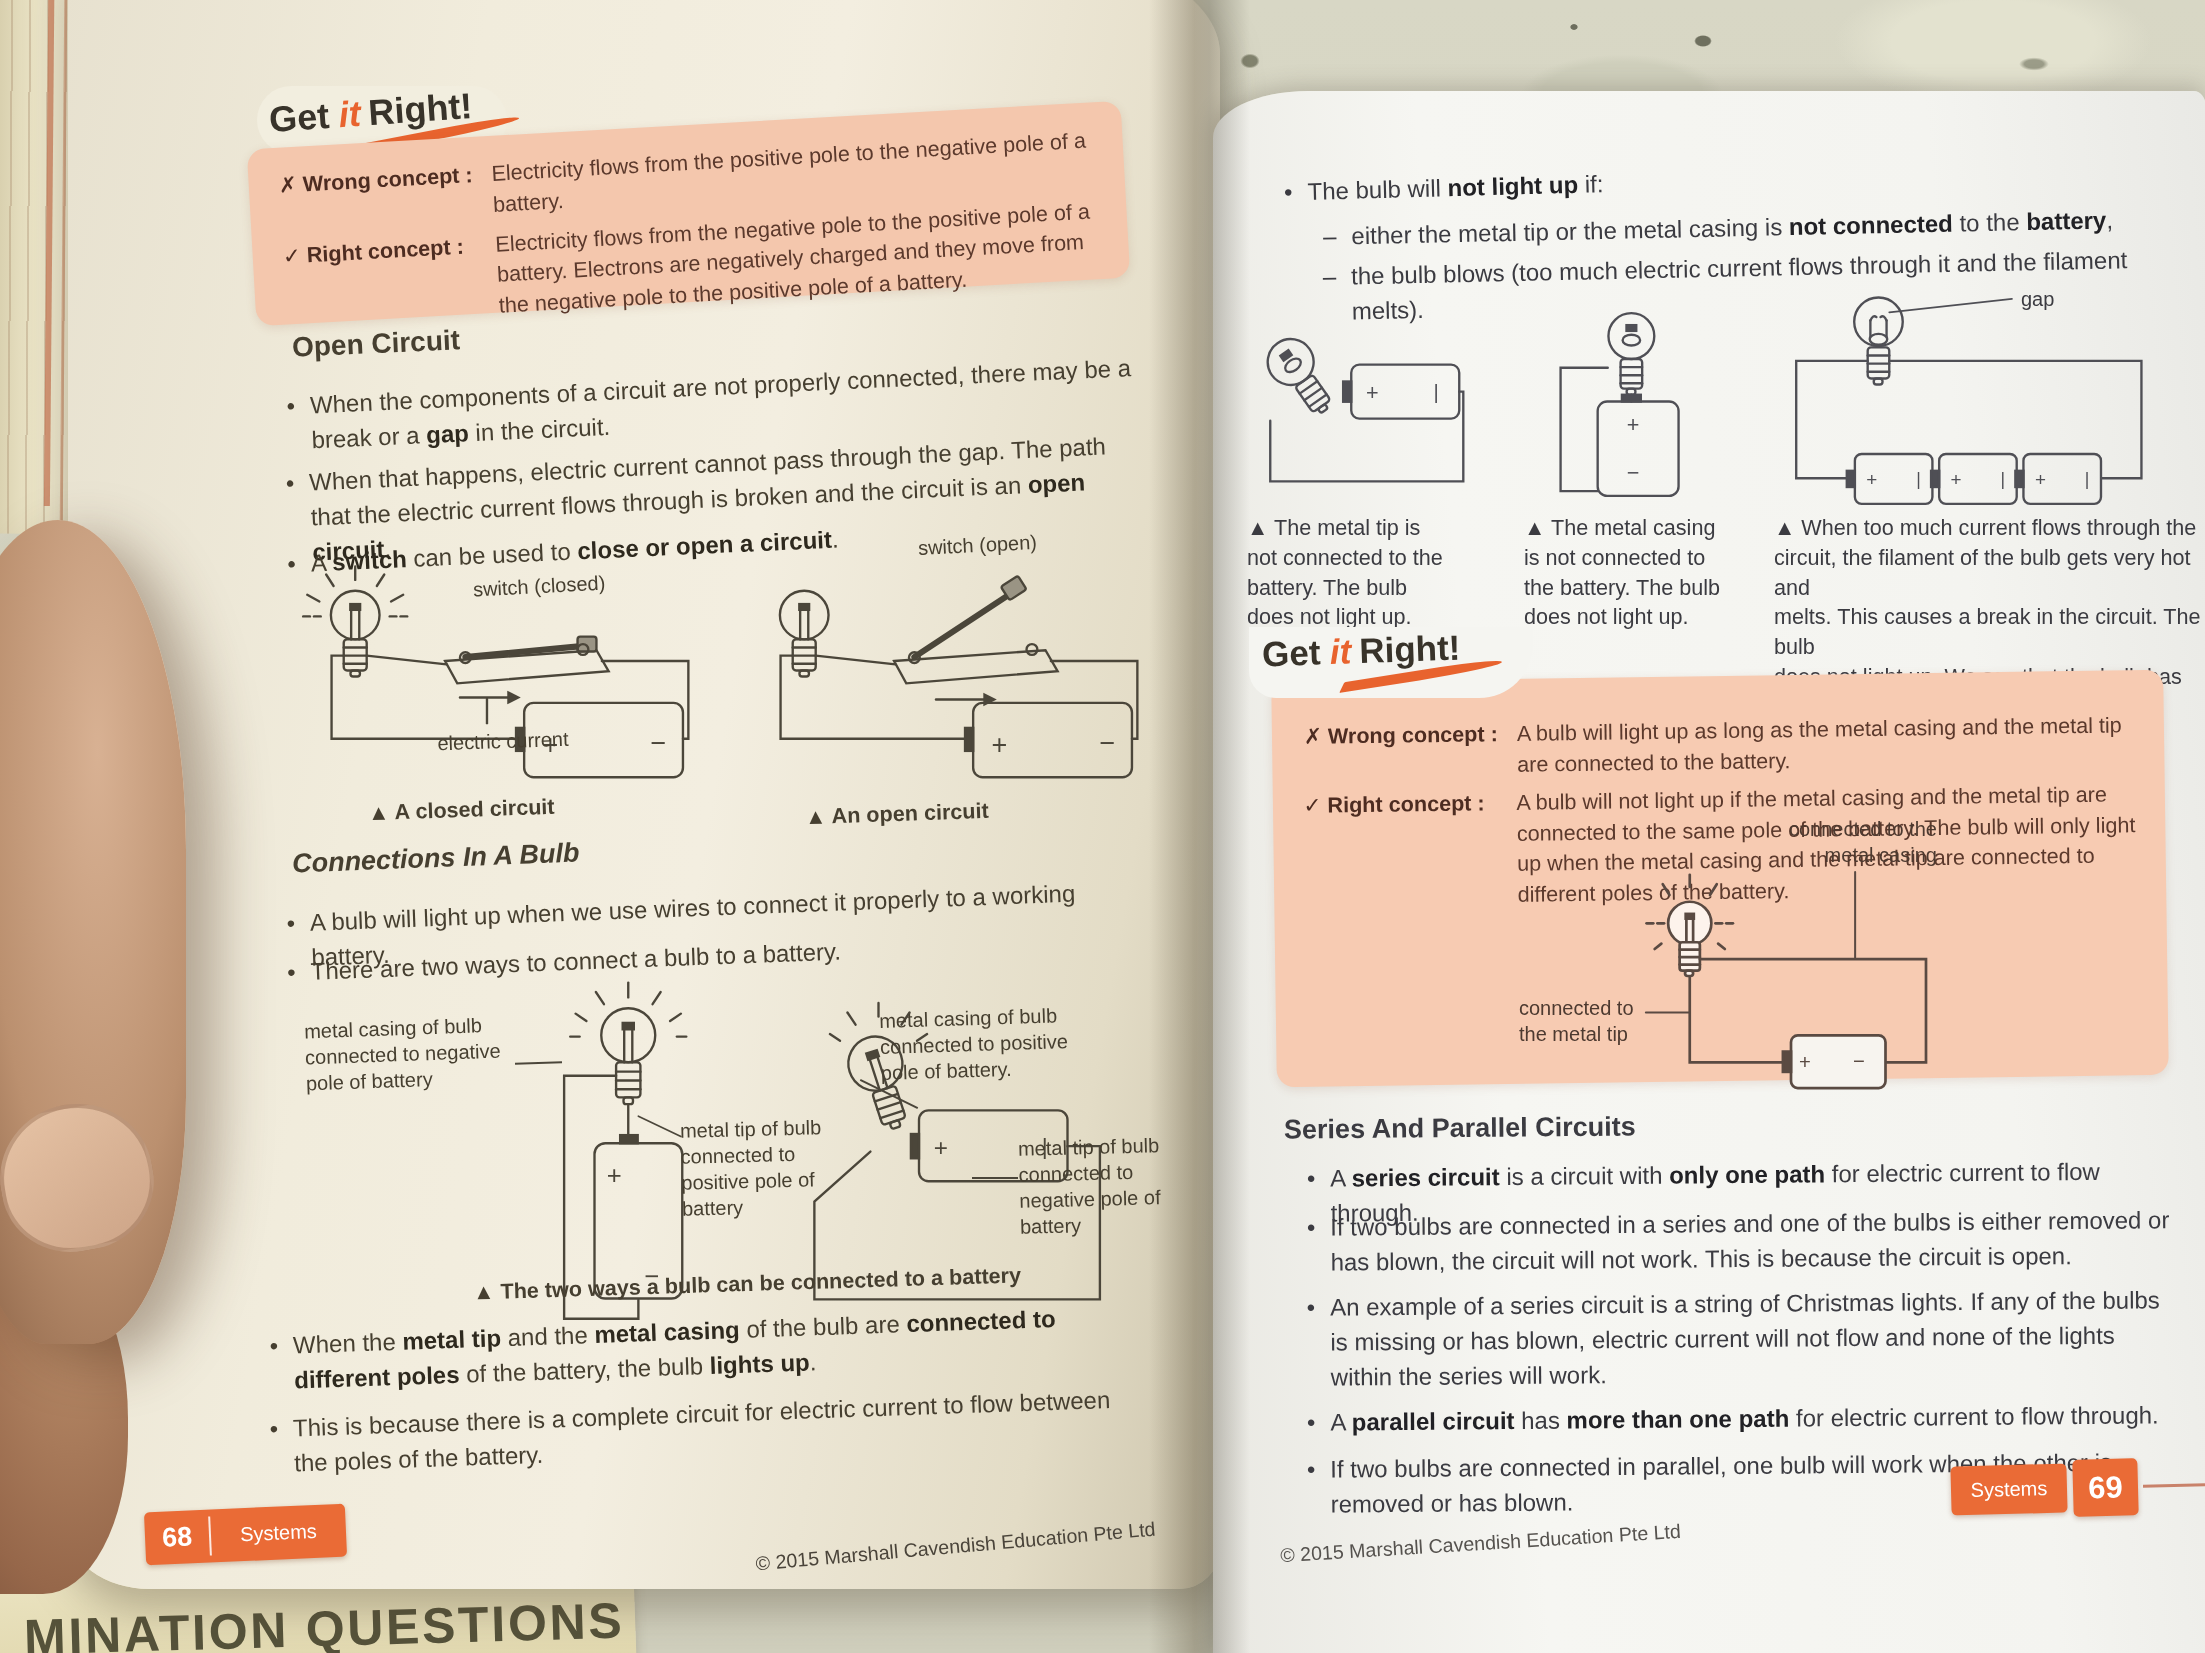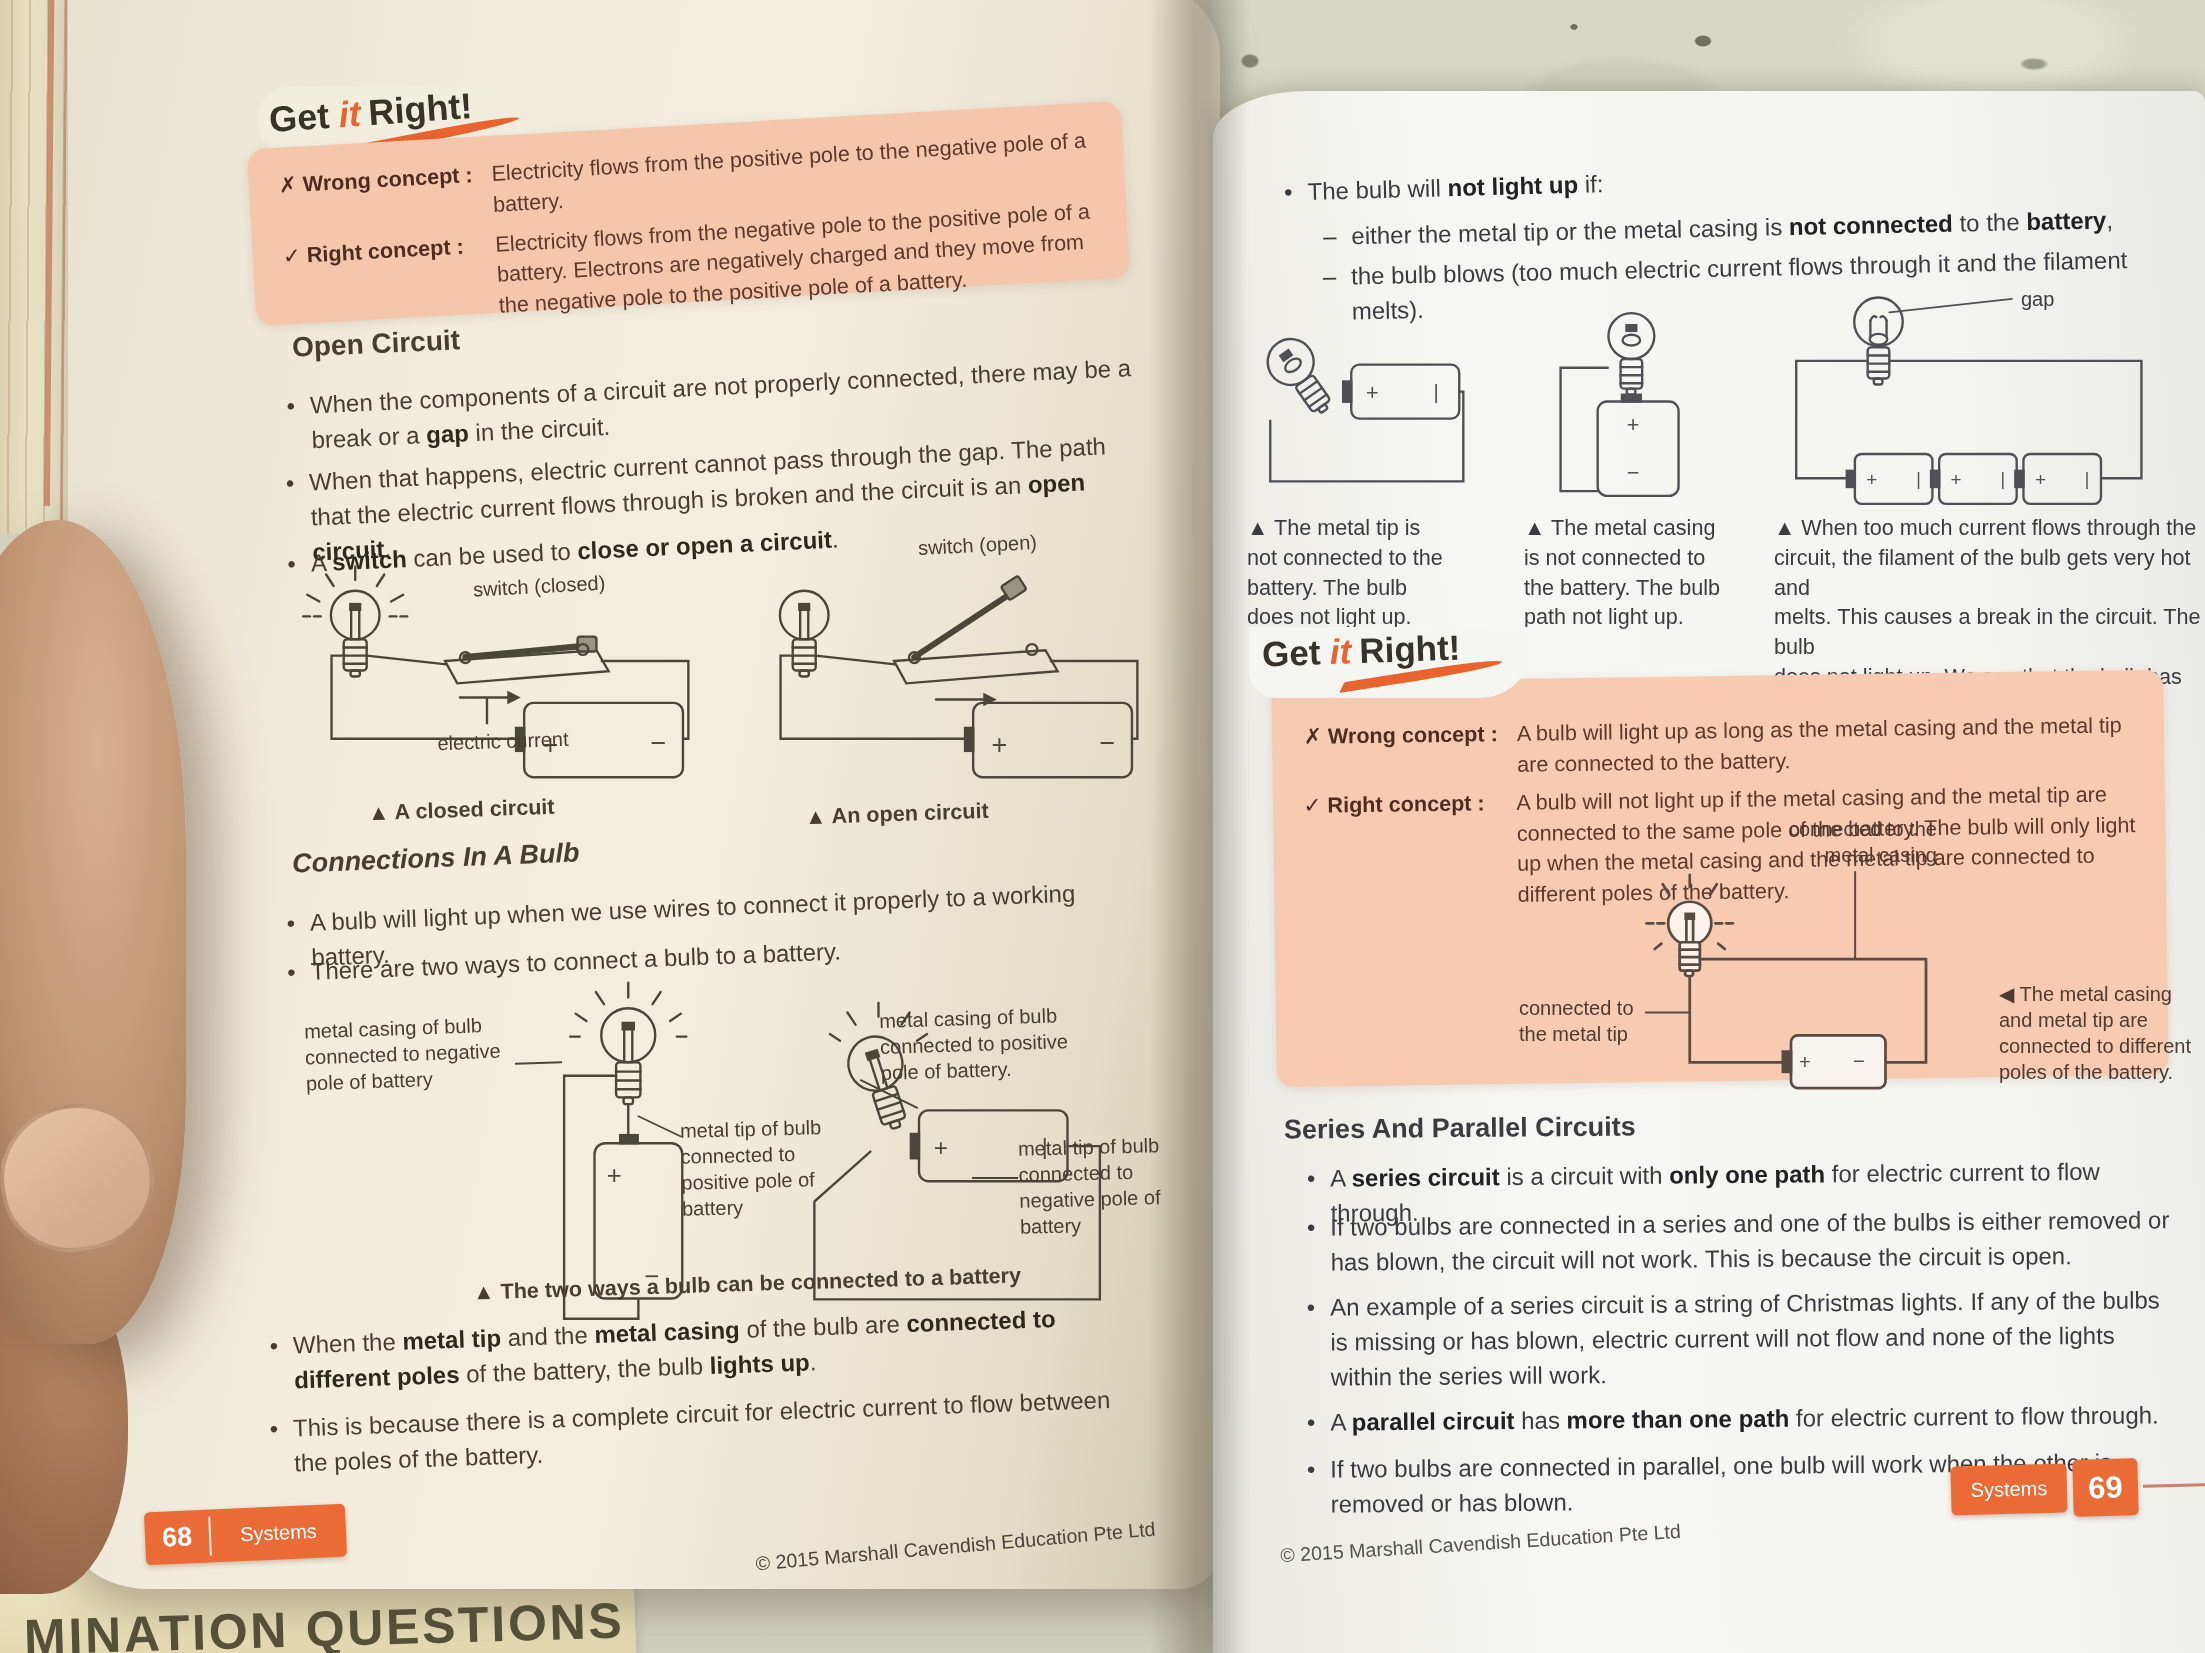--- a/index.html
+++ b/index.html
@@ -388,21 +388,21 @@
         <rect x="121" y="145" width="28" height="10" fill="#4f4f55"></rect>
         <text x="128" y="200" font-size="32" fill="#4f4f55" stroke="none">+</text>
         <text x="128" y="272" font-size="32" fill="#4f4f55" stroke="none">−</text>
       </g>
       <path d="M85,288 H30 V105 H100"></path>
     </g>
   </svg>
   <div class="abs cap rt" style="left:1524px;top:513px;">▲ The metal casing
 is not connected to
 the battery. The bulb
-path not light up.</div>
+does not light up.</div>
 
   <svg class="abs" style="left:1777px;top:280px;" width="385" height="236" viewBox="0 0 570 350">
     <g stroke="#4f4f55" stroke-width="3.5" fill="none" stroke-linecap="round">
       <g>
         <circle cx="150" cy="62" r="36"></circle>
         <line x1="138" y1="84" x2="138" y2="60"></line>
           <line x1="162" y1="84" x2="162" y2="60"></line>
         <path d="M138,60 q4,-9 9,-5"></path>
           <path d="M162,60 q-4,-9 -9,-5"></path>
         <ellipse cx="150" cy="88" rx="13" ry="8"></ellipse>
@@ -485,24 +485,20 @@
         <rect x="238" y="272" width="12" height="30" fill="#5a4a42"></rect>
         <text x="262" y="298" font-size="30" fill="#5a4a42" stroke="none">+</text>
         <text x="342" y="296" font-size="30" fill="#5a4a42" stroke="none">−</text>
       </g>
     </g>
   </svg>
   <div class="abs lbl" style="left:1789px;top:816px;color:#4d3a30;text-align:right;">connected to the
 metal casing</div>
   <div class="abs lbl" style="left:1519px;top:995px;color:#4d3a30;">connected to
 the metal tip</div>
-  <div class="abs lbl" style="left:1999px;top:981px;color:#4d3a30;">◀ The metal casing
-and metal tip are
-connected to different
-poles of the battery.</div>
 
   <div class="abs h1 rt" style="left:1284px;top:1113px;font-size:27px;transform:rotate(-.5deg);">Series And Parallel Circuits</div>
 
   <div class="abs bullet rt" style="left:1307px;top:1158px;width:865px;transform:rotate(-.5deg);">
     <span class="dot">•</span>
     <span><span>A </span><b>series circuit</b><span> is a circuit with </span><b>only one path</b><span> for electric current to flow through.</span></span>
   </div>
   <div class="abs bullet rt" style="left:1307px;top:1207px;width:865px;transform:rotate(-.5deg);">
     <span class="dot">•</span>
     <span>If two bulbs are connected in a series and one of the bulbs is either removed or has blown, the circuit will not work. This is because the circuit is open.</span>

